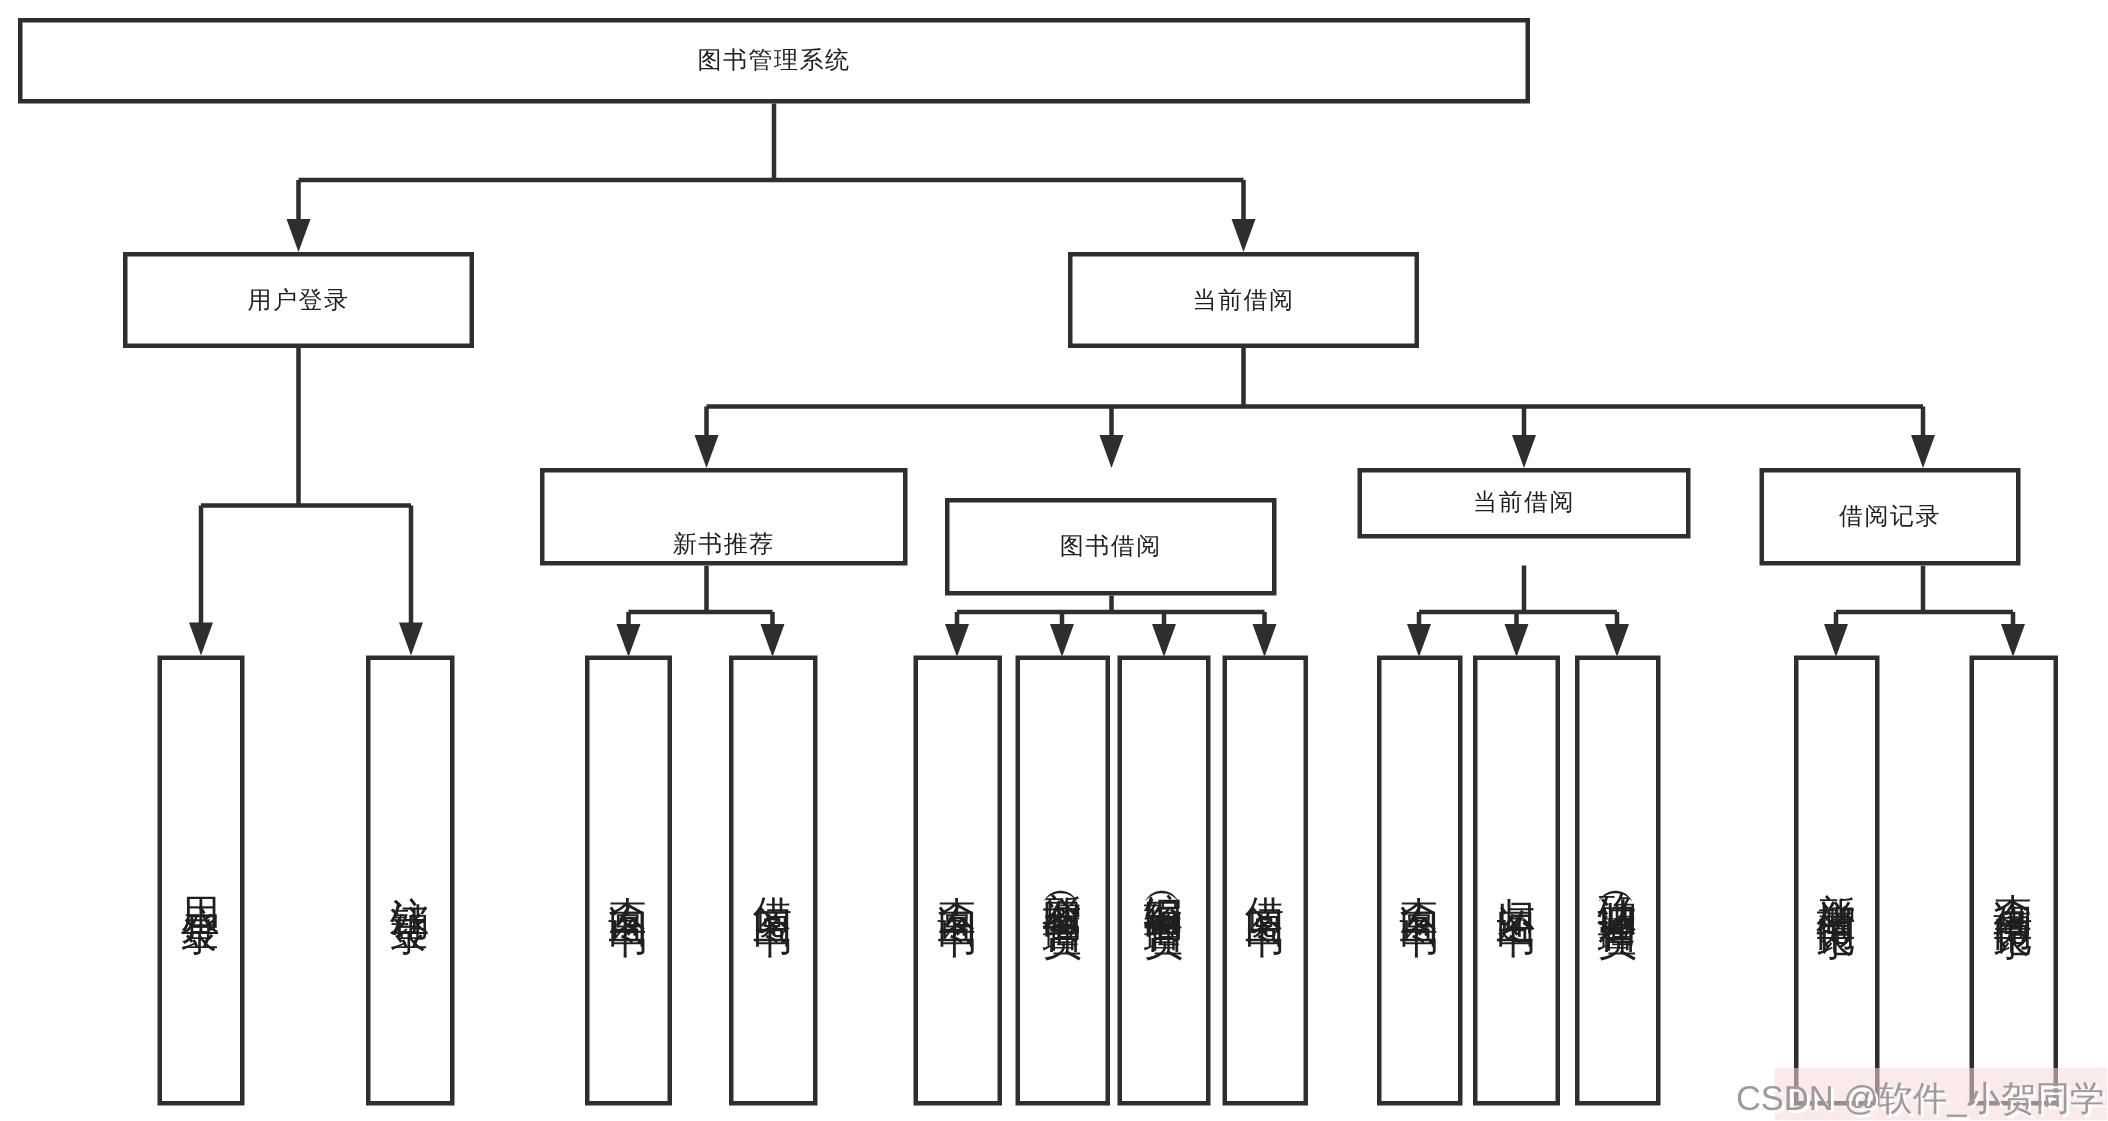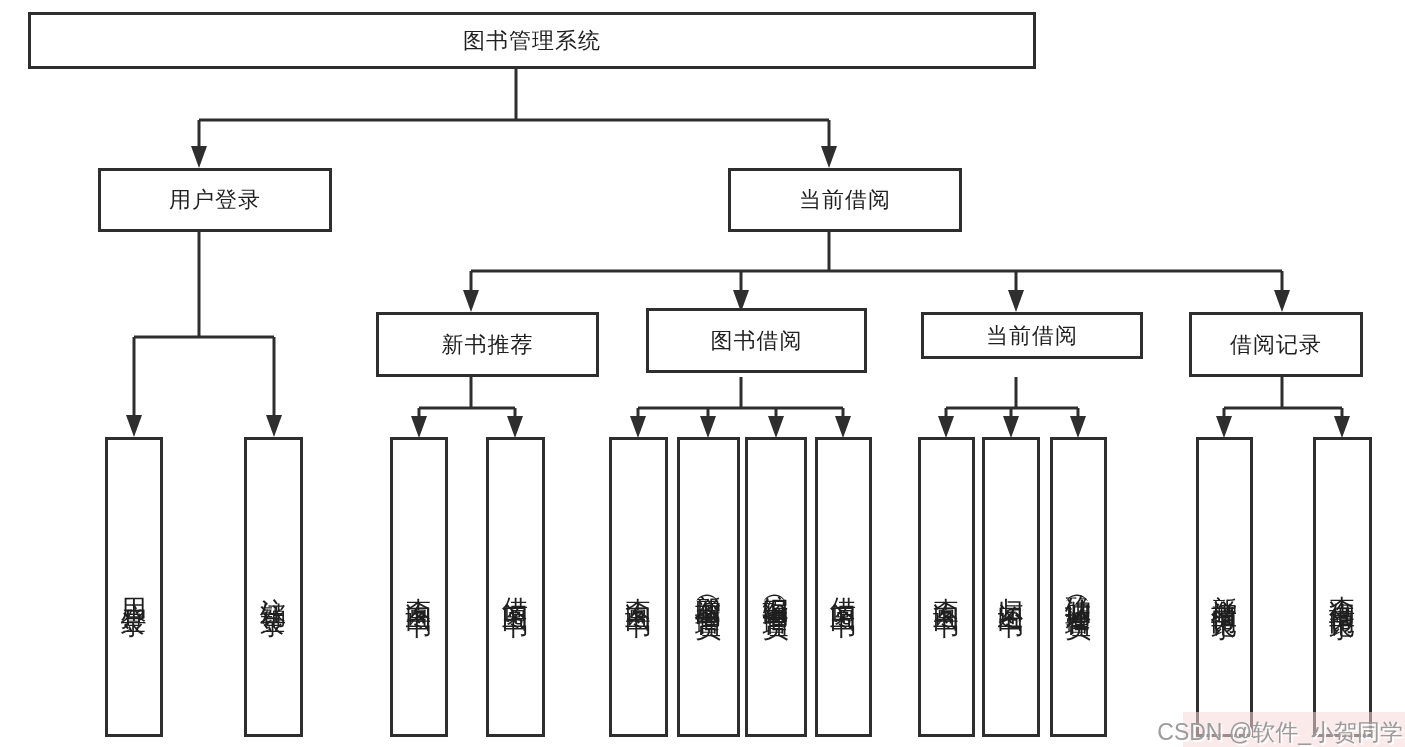--- a/index.html
+++ b/index.html
@@ -13,21 +13,21 @@
   svg.connectors{position:absolute;left:0;top:0;z-index:1;}
   .node{
     position:absolute;
     box-sizing:border-box;
     border:3px solid #2e2e2e;
     background:#ffffff;
     display:flex;align-items:center;justify-content:center;
     color:#1f1f1f;
     z-index:2;
   }
-  .hnode{font-size:22px;letter-spacing:1px;margin-left:16px;}
+  .hnode{font-size:16px;letter-spacing:1px;}
   .vnode{top:437px;height:300px;}
   .vtext{
     writing-mode:vertical-rl;
     font-size:26px;
     line-height:1;
     letter-spacing:5px;
     color:#1f1f1f;
     white-space:nowrap;
   }
   .watermark-strip{
@@ -120,24 +120,24 @@
     <span>图书管理系统</span>
   </div>
 
   <div class="node hnode" style="left:82px;top:168px;width:234px;height:64px;">
     <span>用户登录</span>
   </div>
   <div class="node hnode" style="left:712px;top:168px;width:234px;height:64px;">
     <span>当前借阅</span>
   </div>
 
-  <div class="node hnode" style="left:360px;top:312px;width:223px;height:65px;">
+  <div class="node hnode" style="left:360px;top:312px;width:245px;height:65px;align-items:flex-end;">
     <span>新书推荐</span>
   </div>
-  <div class="node hnode" style="left:630px;top:308px;width:221px;height:65px;">
+  <div class="node hnode" style="left:630px;top:332px;width:221px;height:65px;">
     <span>图书借阅</span>
   </div>
   <div class="node hnode" style="left:905px;top:312px;width:222px;height:47px;">
     <span>当前借阅</span>
   </div>
   <div class="node hnode" style="left:1173px;top:312px;width:174px;height:65px;">
     <span>借阅记录</span>
   </div>
 
   <div class="node vnode" style="left:105px;width:58px;">

